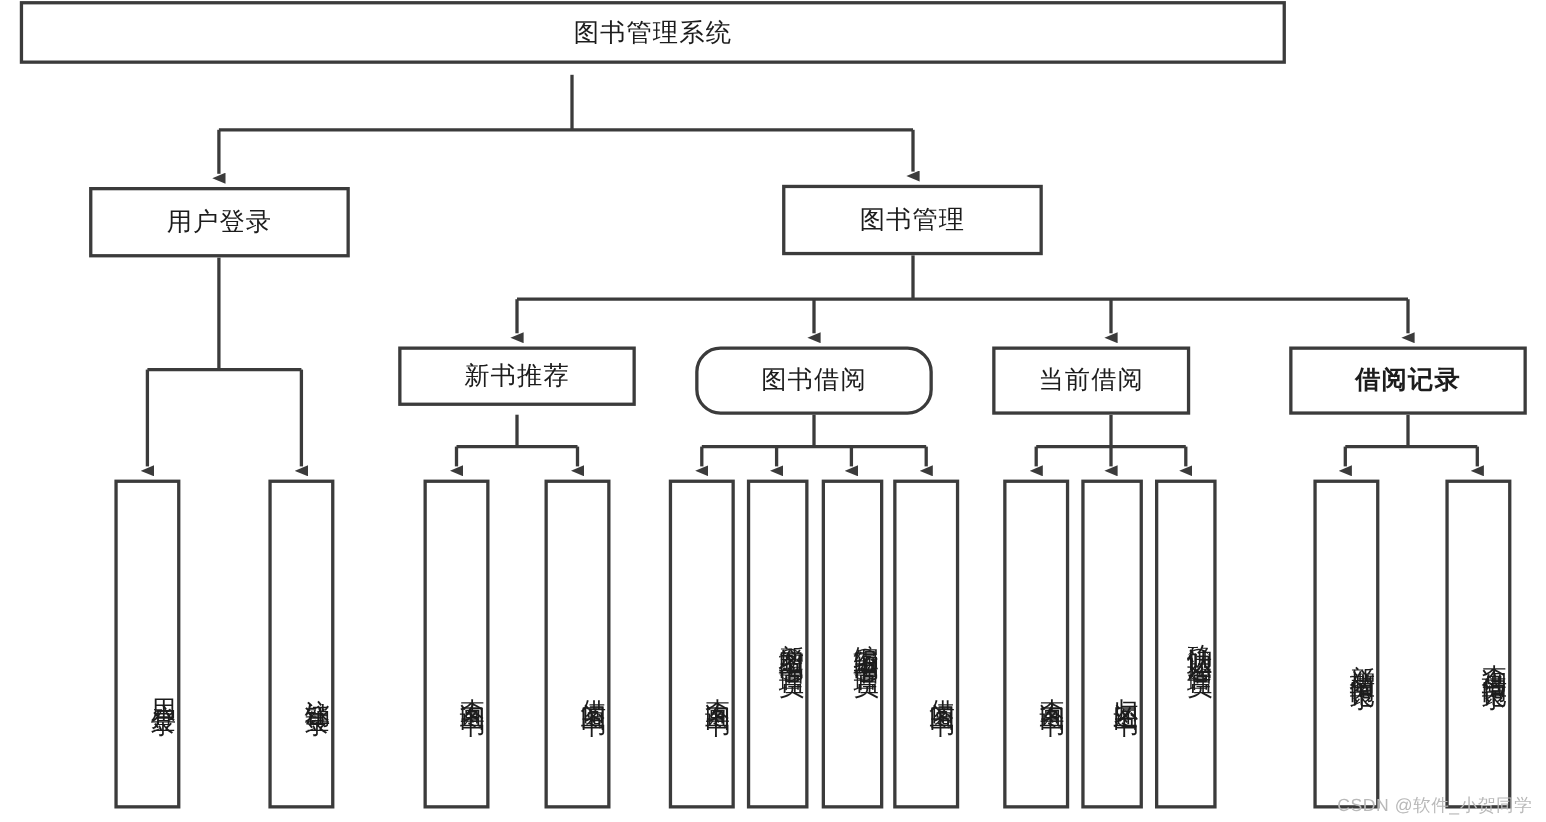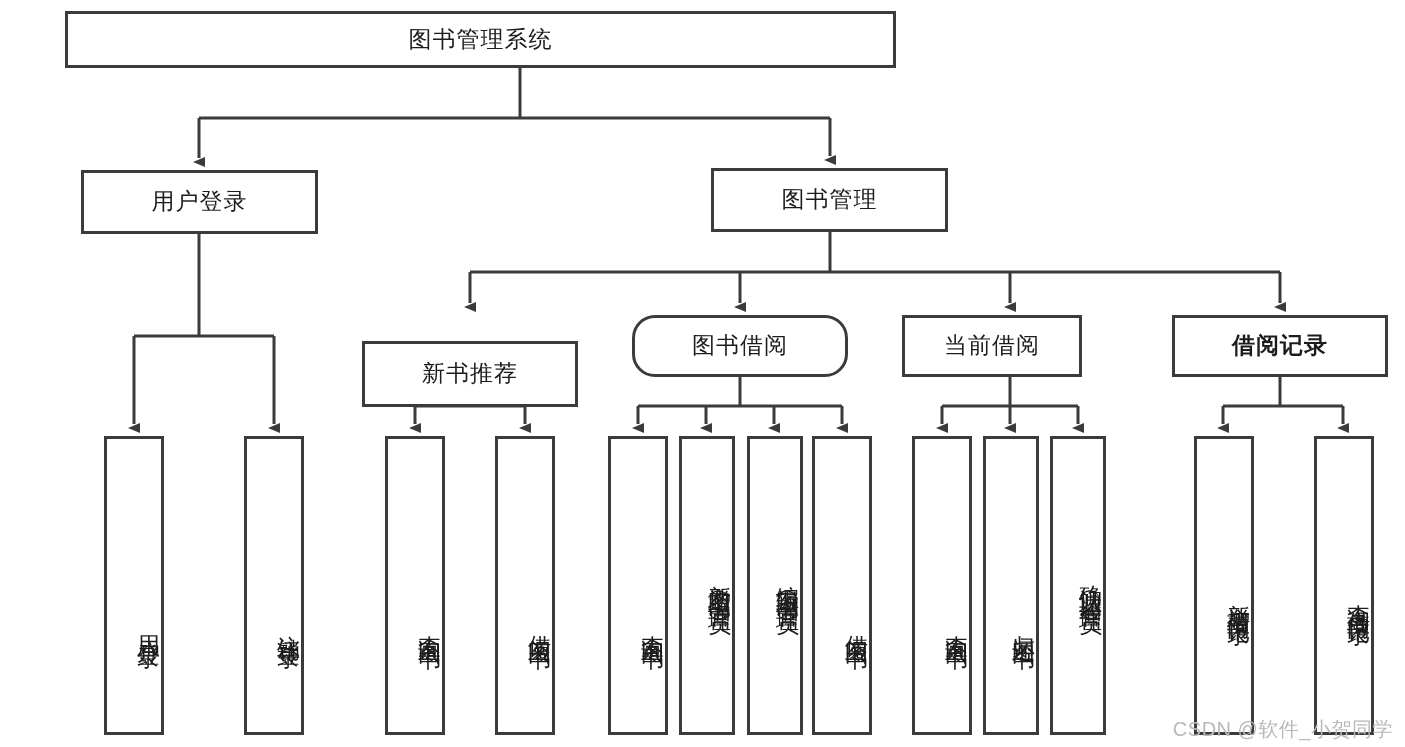--- a/index.html
+++ b/index.html
@@ -46,21 +46,21 @@
     justify-content:center;
   }
   .node-label{
     display:block;
     white-space:nowrap;
   }
   #watermark{
     position:absolute;
     right:12px;
     bottom:4px;
-    font-size:20px;
+    font-size:16px;
     color:#b9b9b9;
     letter-spacing:0.5px;
     white-space:nowrap;
     user-select:none;
     margin-top:12px;
   }
 </style>
 </head>
 <body>
 
@@ -110,33 +110,33 @@
       <path d="M 1010 406 L 1010 424" marker-end="url(#arrow)"></path>
       <path d="M 1078 406 L 1078 424" marker-end="url(#arrow)"></path>
 
       <path d="M 1280 377 L 1280 406"></path>
       <path d="M 1223 406 L 1343 406"></path>
       <path d="M 1223 406 L 1223 424" marker-end="url(#arrow)"></path>
       <path d="M 1343 406 L 1343 424" marker-end="url(#arrow)"></path>
     </g>
   </svg>
 
-  <div class="node horiz" style="left:18px;top:11px;width:831px;height:57px;margin-left:47px;">
+  <div class="node horiz" style="left:18px;top:1px;width:1151px;height:57px;">
     <span class="node-label">图书管理系统</span>
   </div>
 
   <div class="node horiz" style="left:81px;top:170px;width:237px;height:64px;">
     <span class="node-label">用户登录</span>
   </div>
 
   <div class="node horiz" style="left:711px;top:168px;width:237px;height:64px;">
     <span class="node-label">图书管理</span>
   </div>
 
-  <div class="node horiz" style="left:362px;top:315px;width:216px;height:66px;margin-top:26px;">
+  <div class="node horiz" style="left:362px;top:315px;width:216px;height:54px;">
     <span class="node-label">新书推荐</span>
   </div>
 
   <div class="node horiz" style="left:632px;top:315px;width:216px;height:62px;border-radius:23px;">
     <span class="node-label">图书借阅</span>
   </div>
 
   <div class="node horiz" style="left:902px;top:315px;width:180px;height:62px;">
     <span class="node-label">当前借阅</span>
   </div>

